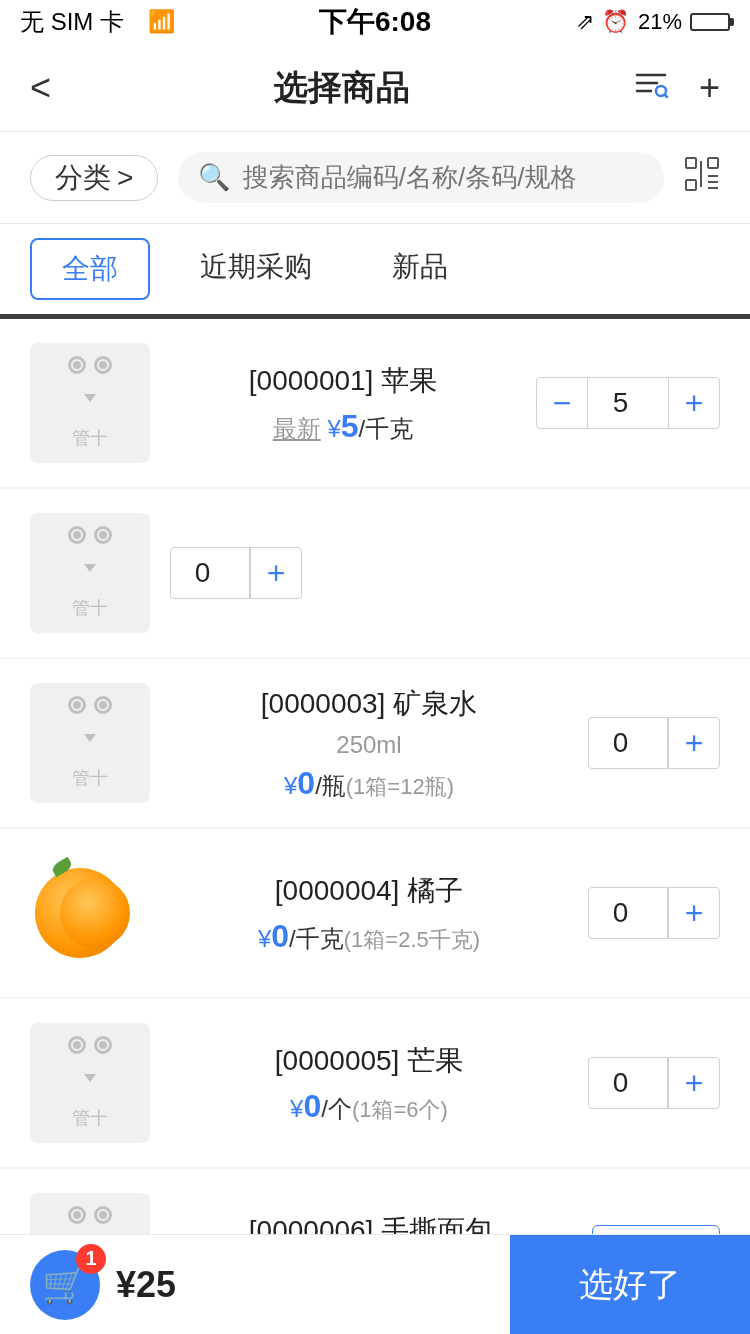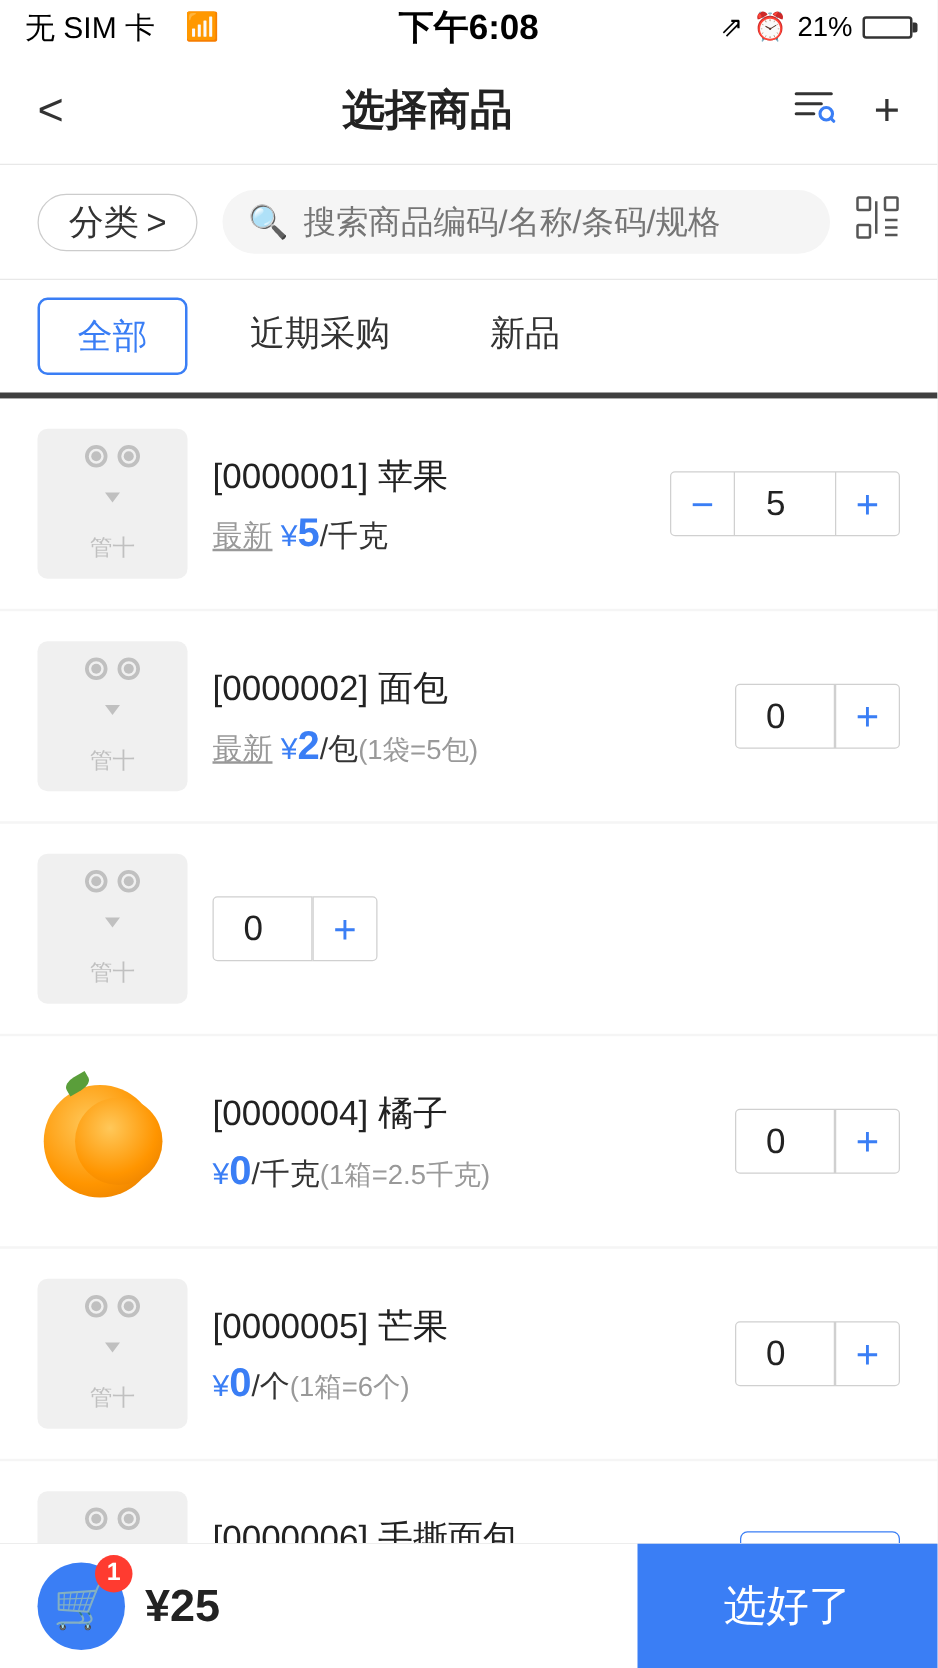--- a/index.html
+++ b/index.html
@@ -186,20 +186,21 @@
       border-top: 8px solid #c0c0c0;
     }
     .owl-text {
       font-size: 18px;
       color: #c0c0c0;
       margin-top: 4px;
     }
     .product-info {
       flex: 1;
       min-width: 0;
+      text-align: center;
     }
     .product-name {
       font-size: 28px;
       color: #222;
       font-weight: 500;
       margin-bottom: 8px;
     }
     .product-spec {
       font-size: 24px;
       color: #999;
@@ -414,42 +415,42 @@
     <div class="product-thumb">
       <div class="owl-logo">
         <div class="owl-eyes">
             <div class="owl-eye"></div>
             <div class="owl-eye"></div>
           </div>
         <div class="owl-beak"></div>
         <div class="owl-text">管十</div>
       </div>
     </div>
-    <div class="product-info">
-      <div class="product-name">[0000002] 面包</div>
-      <div class="product-price">
-        <span class="price-label price-latest">最新</span>
-        <span style="color:#3a7ef5;font-size:24px;">¥</span><span class="price-value">2</span><span class="price-unit">/包</span><span class="price-box">(1袋=5包)</span>
-      </div>
-    </div>
     <div class="qty-only-plus">
       <input class="qty-input-only" type="number" value="0" style="">
       <button class="qty-btn plus">+</button>
     </div>
   </div>
 
   <div class="product-item">
     <div class="product-thumb">
       <div class="owl-logo">
         <div class="owl-eyes">
             <div class="owl-eye"></div>
             <div class="owl-eye"></div>
           </div>
         <div class="owl-beak"></div>
         <div class="owl-text">管十</div>
+      </div>
+    </div>
+    <div class="product-info">
+      <div class="product-name">[0000003] 矿泉水</div>
+      <div class="product-spec">250ml</div>
+      <div class="product-price">
+        <span style="color:#3a7ef5;font-size:24px;">¥</span><span class="price-value">0</span><span class="price-unit">/瓶</span><span class="price-box">(1箱=12瓶)</span>
       </div>
     </div>
     <div class="qty-only-plus">
       <input class="qty-input-only" type="number" value="0" style="">
       <button class="qty-btn plus">+</button>
     </div>
   </div>
 
   <div class="product-item">
     <div class="product-thumb" style="background:transparent;">

